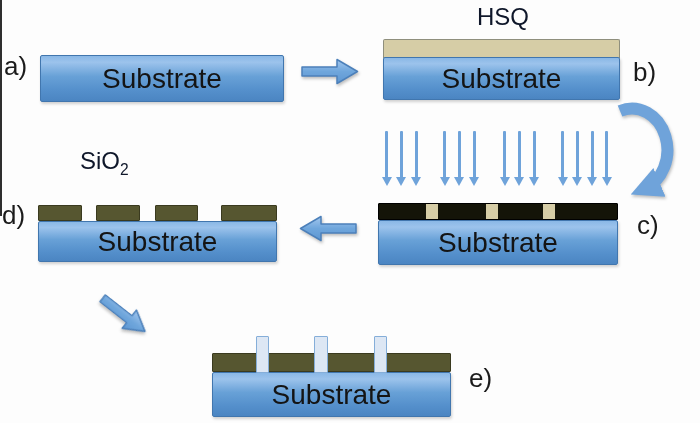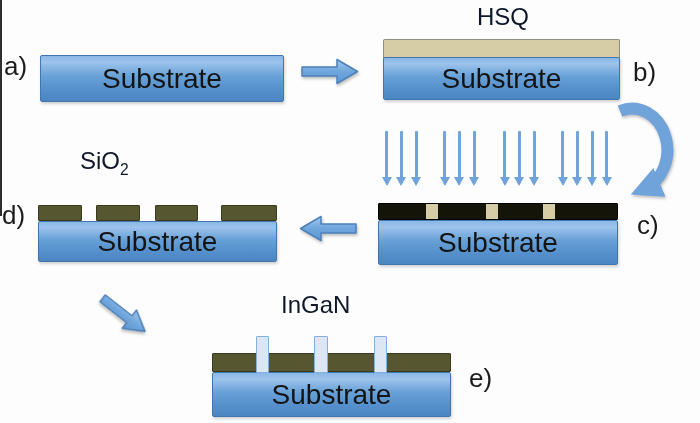--- a/index.html
+++ b/index.html
@@ -130,21 +130,20 @@
   <div class="sio2-block" style="left:155px;top:205px;width:43px;height:16px;"></div>
   <div class="sio2-block" style="left:221px;top:205px;width:56px;height:16px;"></div>
   <div class="substrate" style="left:38px;top:221px;width:239px;height:41px;">
     <span class="substrate-text">Substrate</span>
   </div>
 
   <svg class="block-arrow rot38" style="left:94px;top:300px;" width="60" height="30" viewBox="0 0 58 31">
     <path class="arrow-stroke" d="M1 11 H36 V3.5 L56.5 15.5 L36 27.5 V20 H1 Z" fill="url(#arrowGrad)" stroke-width="1.5" stroke-linejoin="round"></path>
   </svg>
 
-  <div class="mat-label" style="left:281px;top:291px;">InGaN</div>
   <div class="pillar" style="left:256px;top:336px;width:13px;height:37px;"></div>
   <div class="pillar" style="left:314px;top:336px;width:14px;height:37px;"></div>
   <div class="pillar" style="left:374px;top:336px;width:13px;height:37px;"></div>
   <div class="sio2-block" style="left:212px;top:353px;width:239px;height:19px;z-index:2;"></div>
   <div class="substrate" style="left:212px;top:372px;width:239px;height:45px;">
     <span class="substrate-text">Substrate</span>
   </div>
   <div class="step-label" style="left:469px;top:363px;">e)</div>
 
 </div>

